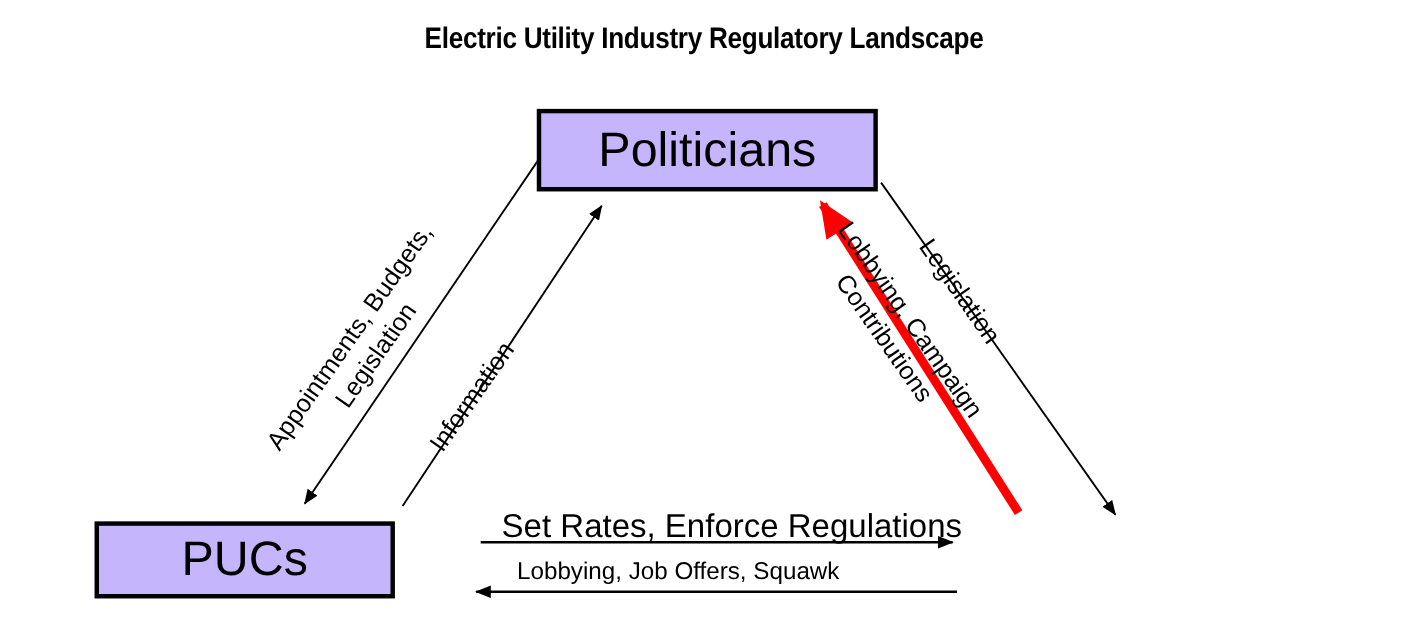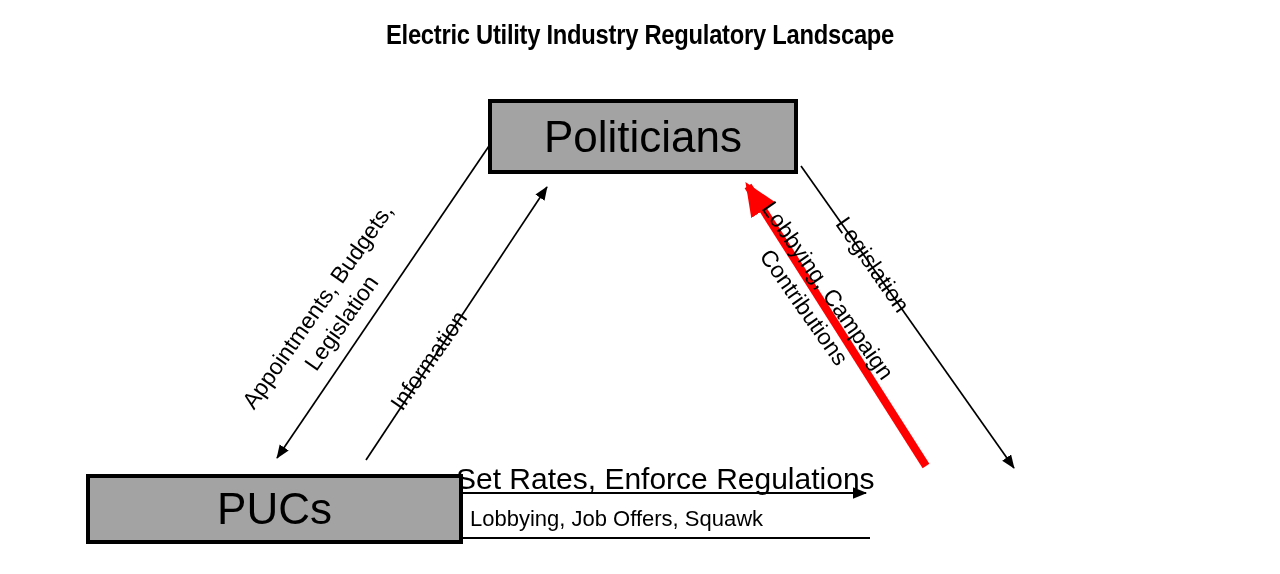--- a/index.html
+++ b/index.html
@@ -28,31 +28,31 @@
     font-size: 27px;
     letter-spacing: -0.3px;
     font-family: "Liberation Sans Narrow", "Liberation Sans", sans-serif;
     transform: scaleX(0.88);
     color: #000000;
   }
   .node-box {
     position: absolute;
     box-sizing: border-box;
     border: 4px solid #000000;
-    background: #a3a3a3;
+    background: #c4b5fd;
     display: flex;
     align-items: center;
     justify-content: center;
     font-size: 44px;
     line-height: 1;
     color: #000000;
     z-index: 5;
   }
   #node-politicians { left: 488px; top: 99px; width: 310px; height: 75px; }
-  #node-pucs { left: 86px; top: 474px; width: 377px; height: 70px; }
+  #node-pucs { left: 86px; top: 474px; width: 273px; height: 70px; }
   #node-utility { left: 872px; top: 475px; width: 322px; height: 72px; }
 
   #svg-layer {
     position: absolute;
     left: 0; top: 0;
     width: 1280px;
     height: 574px;
     z-index: 2;
   }
   .edge-label {

